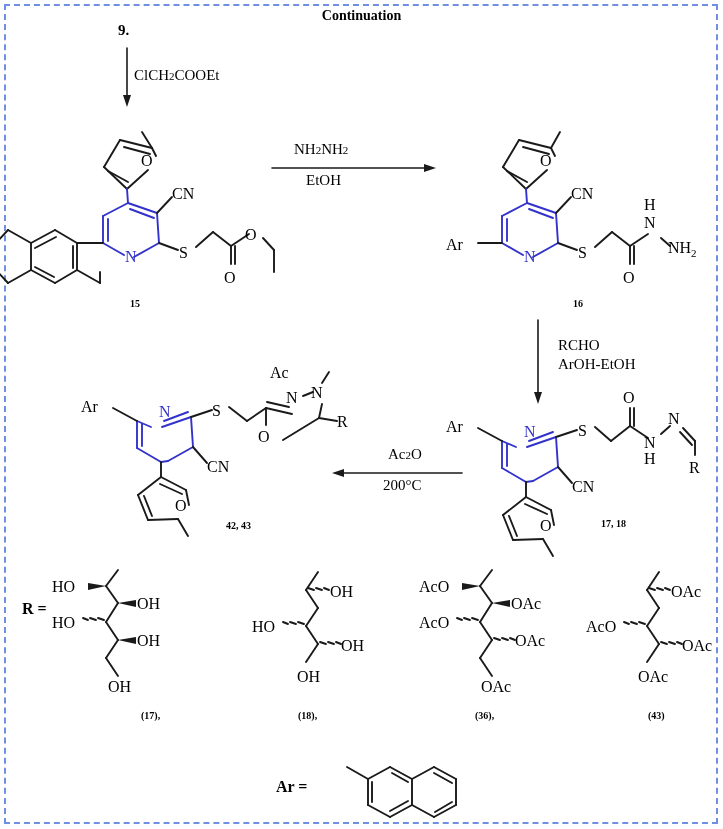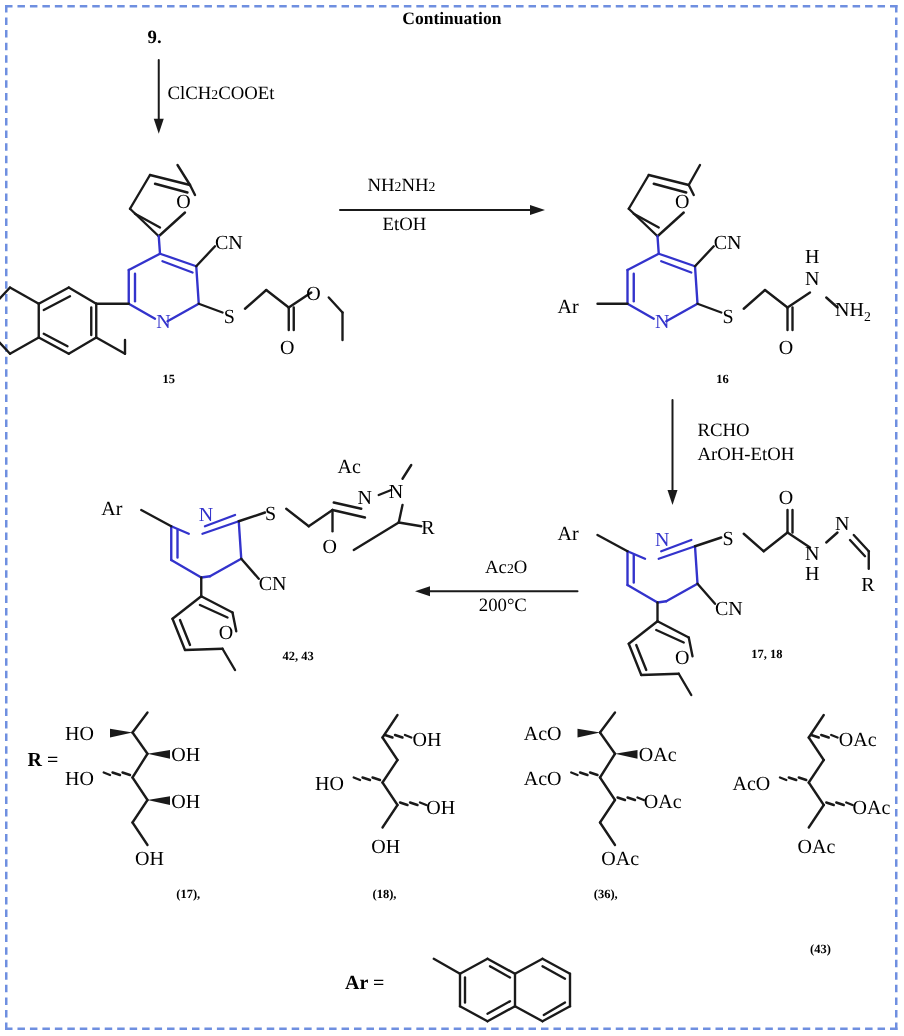--- a/index.html
+++ b/index.html
@@ -339,21 +339,21 @@
         <line x1="629" y1="624" x2="624" y2="622"></line>
       <line x1="661" y1="642" x2="667" y2="644"></line>
         <line x1="669" y1="642" x2="675" y2="644"></line>
         <line x1="677" y1="642" x2="682" y2="644"></line>
     </g>
     <text class="atx" x="671" y="597">OAc</text>
     <text class="atx" x="586" y="632">AcO</text>
     <text class="atx" x="682" y="651">OAc</text>
     <text class="atx" x="638" y="682">OAc</text>
   </svg>
-  <div class="lbl cmpd" style="left:648px;top:710px;margin-top:44px;">(43)</div>
+  <div class="lbl cmpd" style="left:648px;top:710px;">(43)</div>
 
   <div class="lbl bold rg" style="left:276px;top:778px;">Ar =</div>
   <svg width="723" height="829">
     <line class="bk" x1="347" y1="767" x2="368" y2="779"></line>
     <line class="bk" x1="368" y1="779" x2="368" y2="805"></line>
     <line class="bk" x1="372" y1="782" x2="372" y2="802"></line>
     <line class="bk" x1="368" y1="805" x2="390" y2="817"></line>
     <line class="bk" x1="390" y1="817" x2="412" y2="805"></line>
     <line class="bk" x1="390" y1="811" x2="408" y2="801"></line>
     <line class="bk" x1="412" y1="805" x2="412" y2="779"></line>

